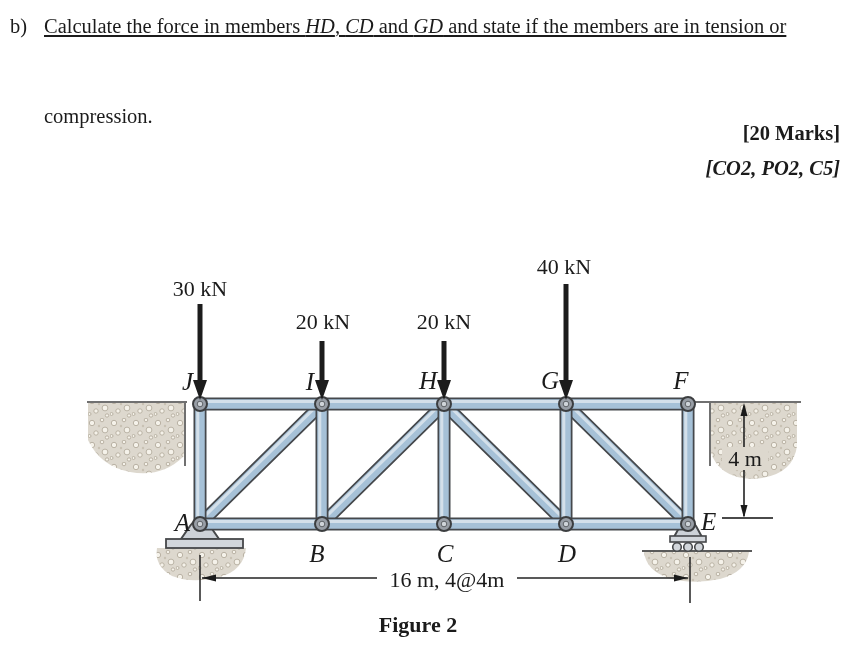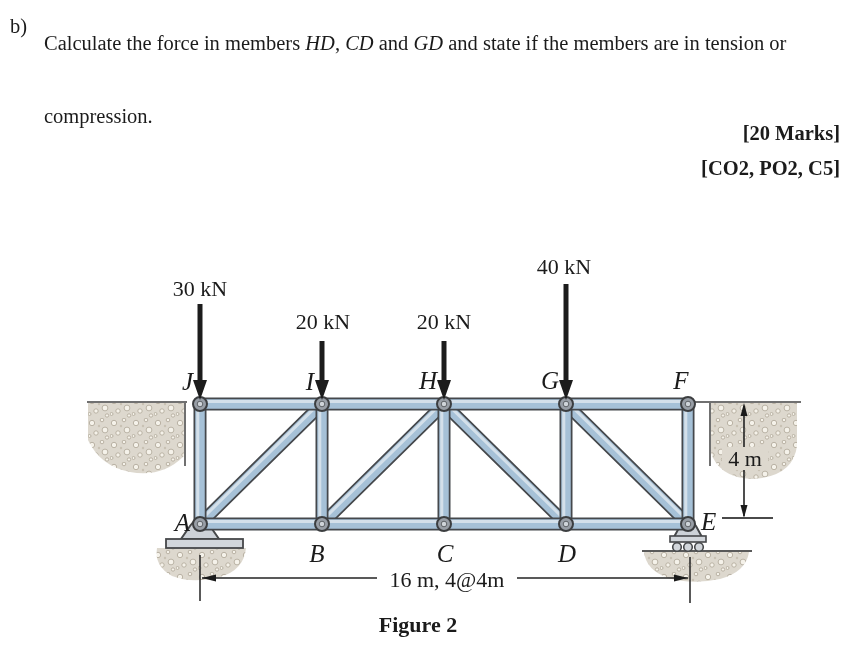--- a/index.html
+++ b/index.html
@@ -1,24 +1,24 @@
 <!DOCTYPE html>
 <html><head>
 <meta charset="utf-8">
 <style>
   html,body{margin:0;padding:0;}
   body{
     width:847px;height:646px;position:relative;background:#ffffff;
     font-family:"Liberation Serif", serif;color:#1b1b1b;overflow:hidden;
   }
   .q-label{position:absolute;left:10px;top:15px;font-size:20.5px;}
-  .q-line1{position:absolute;left:44px;top:32px;width:798px;font-size:20.5px;white-space:nowrap;}
+  .q-line1{position:absolute;left:44px;top:15px;width:798px;font-size:20.5px;white-space:nowrap;text-decoration:underline;}
   .q-line2{position:absolute;left:44px;top:57px;font-size:20.5px;margin-top:48px;}
   .marks{position:absolute;right:7px;top:122px;font-size:20.5px;font-weight:bold;text-align:right;}
-  .outcomes{position:absolute;right:7px;top:157px;font-size:20.5px;font-weight:bold;text-align:right;}
+  .outcomes{position:absolute;right:7px;top:157px;font-size:20.5px;font-weight:bold;text-align:right;font-style:italic;}
   .fig{position:absolute;left:0;top:0;width:847px;height:646px;}
   svg text{fill:#1b1b1b;}
   .load-lbl{font-size:22px;}
   .joint-lbl{font-size:25px;font-style:italic;}
   .dim-lbl{font-size:22px;}
   .cap{font-size:22px;font-weight:bold;}
 </style>
 </head>
 <body>
 

